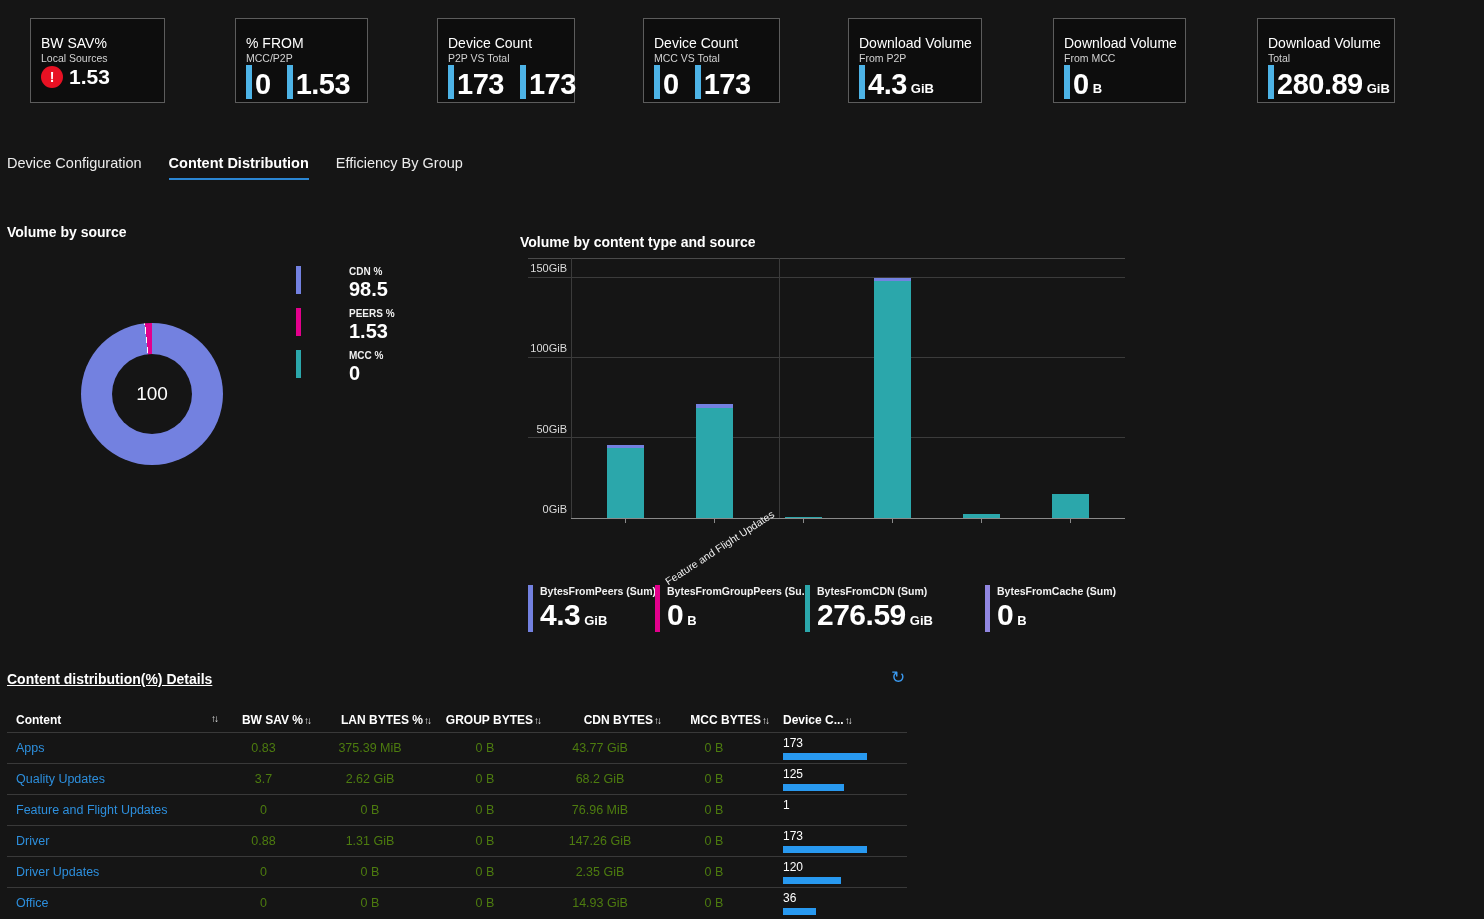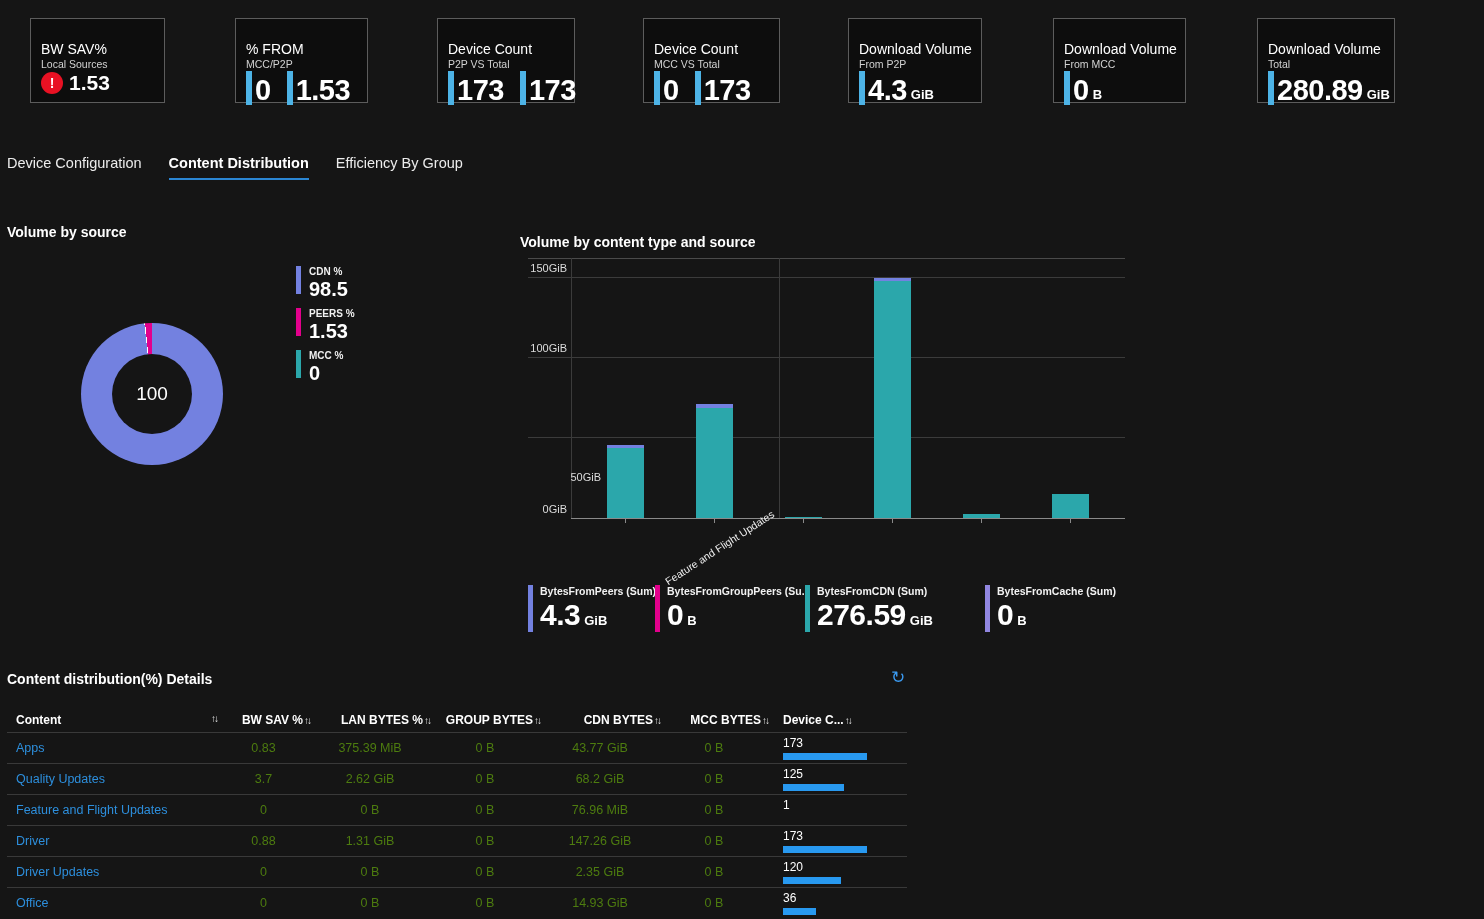--- a/index.html
+++ b/index.html
@@ -6,21 +6,21 @@
   html,body { width:1484px; height:919px; }
   body {
     position:relative; overflow:hidden;
     background:#151515; color:#fff;
     font-family:"Liberation Sans", sans-serif;
   }
   
   .card {
     position:absolute; top:18px; height:85px;
     background:#0d0d0d; border:1px solid #5c5c5c;
-    padding:22px 10px; display:flex; flex-direction:column;
+    padding:16px 10px; display:flex; flex-direction:column;
   }
   .card-title { font-size:14px; color:#fff; line-height:17px; white-space:nowrap; }
   .card-sub   { font-size:10.5px; color:#d2d2d2; line-height:13px; white-space:nowrap; }
   .card-vals  { margin-top:auto; display:flex; align-items:flex-end; gap:16px; }
   .vgroup { display:flex; align-items:flex-end; }
   .vbar { width:6px; height:34px; background:#4db3e6; margin-right:3px; }
   .vnum { font-size:29px; font-weight:600; line-height:30px; letter-spacing:-0.5px; }
   .vunit { font-size:13px; font-weight:700; margin-left:4px; line-height:20px; }
   .warn-icon {
     width:22px; height:22px; border-radius:50%; background:#e81123;
@@ -37,21 +37,21 @@
   .donut-title { position:absolute; left:7px; top:224px; font-size:14px; font-weight:700; }
   .donut {
     position:absolute; left:81px; top:323px; width:142px; height:142px; border-radius:50%;
   }
   .donut-hole {
     position:absolute; left:31px; top:31px; width:80px; height:80px; border-radius:50%;
     background:#151515; display:flex; align-items:center; justify-content:center;
   }
   .donut-center { font-size:19px; color:#fff; }
   .legend { position:absolute; left:296px; top:266px; }
-  .legend-item { display:flex; margin-bottom:8px; }
+  .legend-item { display:flex; margin-bottom:8px;gap:40px; }
   .legend-bar { width:5px; height:28px; margin-right:8px; }
   .legend-label { font-size:10px; font-weight:700; color:#f0f0f0; line-height:12px; }
   .legend-value { font-size:20px; font-weight:600; color:#fff; line-height:22px; }
   
   .barchart-title { position:absolute; left:520px; top:234px; font-size:14px; font-weight:700; }
   .plot { position:absolute; left:520px; top:252px; width:625px; height:360px; }
   .hline { position:absolute; height:1px; background:#3b3b3b; left:8px; width:597px; }
   .hline.top { background:#4a4a4a; }
   .axis-x { position:absolute; height:1px; background:#8a8a8a; }
   .vline { position:absolute; width:1px; background:#3b3b3b; }
@@ -63,21 +63,21 @@
     transform:rotate(-33deg); transform-origin:left bottom; height:14px; line-height:14px;
   }
   
   .total { position:absolute; top:585px; display:flex; }
   .total-bar { width:5px; height:47px; margin-right:7px; }
   .total-label { font-size:10.5px; font-weight:600; color:#f2f2f2; line-height:13px; white-space:nowrap; }
   .total-val { font-size:30px; font-weight:600; line-height:34px; letter-spacing:-0.5px; }
   .total-unit { font-size:13px; font-weight:700; margin-left:4px; }
   
   .table-sec { position:absolute; left:7px; top:670px; width:900px; }
-  .table-head-row { position:relative; height:22px; }
+  .table-head-row { position:relative; height:22px;text-decoration:underline; }
   .table-title { font-size:14px; font-weight:700; }
   .undo-btn {
     position:absolute; right:2px; top:-3px; color:#3b9af0; font-size:17px; cursor:pointer;
     transform:scaleX(-1); display:inline-block;
   }
   .grid-row {
     display:grid; grid-template-columns:210px 93px 120px 110px 120px 108px 139px;
     align-items:center;
   }
   .thead { margin-top:16px; height:24px; font-size:12px; font-weight:700; }
@@ -219,21 +219,21 @@
 <div class="barchart-title">Volume by content type and source</div>
 <div id="plot" class="plot">
     <div class="hline top" style="top: 6px;"></div>
     <div class="hline" style="top: 25px;"></div>
     <div class="hline" style="top: 105px;"></div>
     <div class="hline" style="top: 185px;"></div>
     <div class="axis-x" style="top: 266px; left: 51px; width: 554px;"></div>
     <div class="vline" style="left: 51px; top: 6px; height: 260px;"></div>
     <div class="vline" style="left: 259px; top: 6px; height: 260px;"></div>
     <div class="ytick" style="right: 578px; top: 251px;">0GiB</div>
-    <div class="ytick" style="right: 544px; top: 170.7px; margin-top: 48px;">50GiB</div>
+    <div class="ytick" style="right: 578px; top: 170.7px;">50GiB</div>
     <div class="ytick" style="right: 578px; top: 90.4px;">100GiB</div>
     <div class="ytick" style="right: 578px; top: 10.1px;">150GiB</div>
     <div class="bar-seg" style="left: 86.5px; width: 37px; top: 195.676px; height: 70.3238px; background: rgb(43, 167, 171);"></div>
     <div class="bar-seg" style="left: 86.5px; width: 37px; top: 192.676px; height: 3px; background: rgb(115, 129, 224);"></div>
     <div class="xtick" style="left: 105px; top: 267px;"></div>
     <div class="bar-seg" style="left: 175.5px; width: 37px; top: 156.425px; height: 109.575px; background: rgb(43, 167, 171);"></div>
     <div class="bar-seg" style="left: 175.5px; width: 37px; top: 152.216px; height: 4.20947px; background: rgb(115, 129, 224);"></div>
     <div class="xtick" style="left: 194px; top: 267px;"></div>
     <div class="bar-seg" style="left: 264.5px; width: 37px; top: 265px; height: 1px; background: rgb(43, 167, 171);"></div>
     <div class="xtick" style="left: 283px; top: 267px;"></div>

